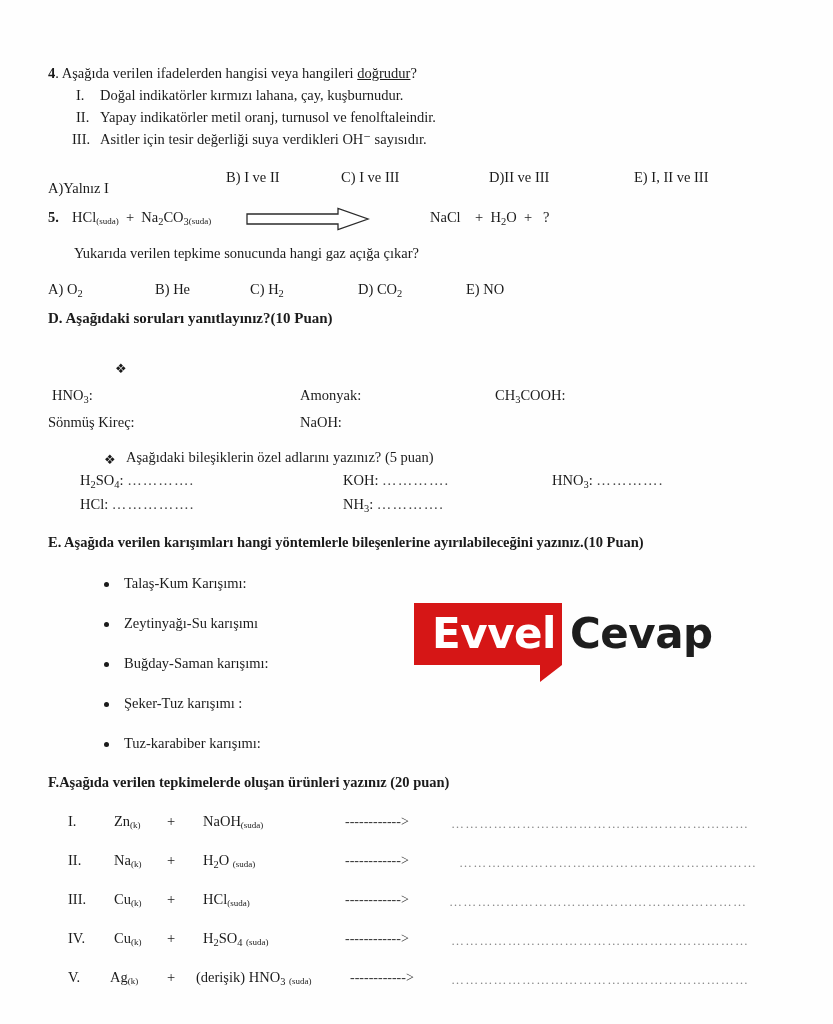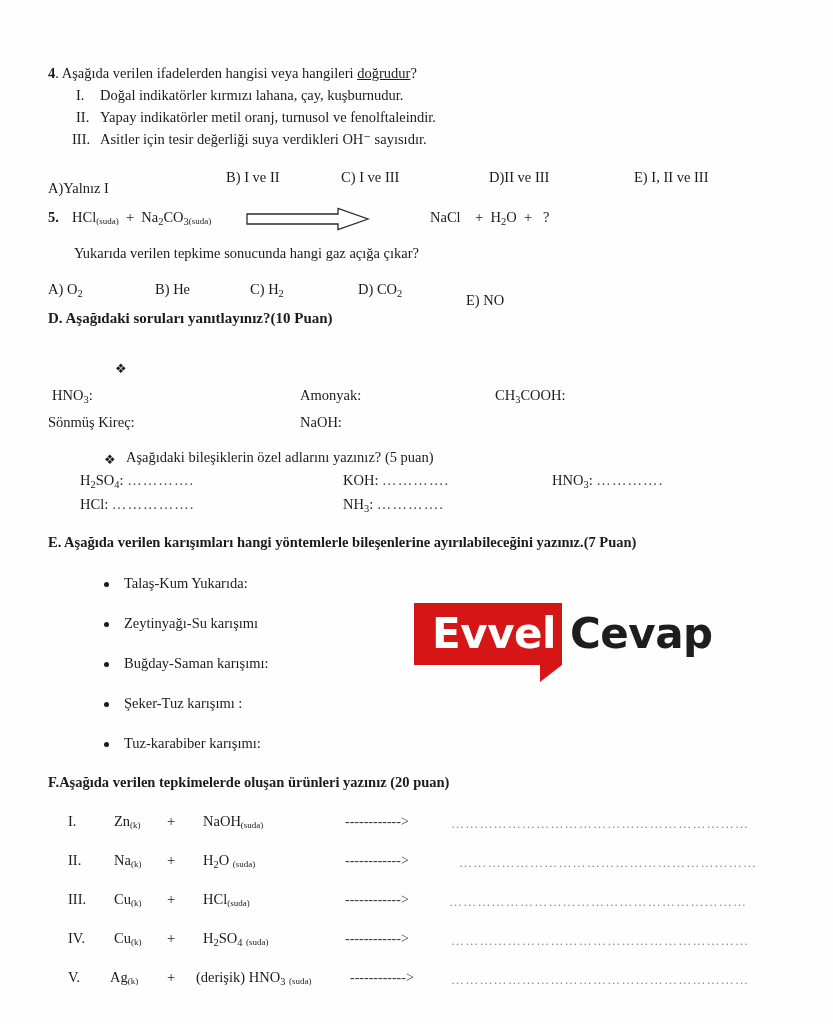--- a/index.html
+++ b/index.html
@@ -172,21 +172,21 @@
   </div>
   <div class="opt" style="left:155px; top:281px;">
     <span>B)</span> <span>He</span><span class="sub"></span>
   </div>
   <div class="opt" style="left:250px; top:281px;text-align:center;">
     <span>C)</span> <span>H</span><span class="sub">2</span>
   </div>
   <div class="opt" style="left:358px; top:281px;">
     <span>D)</span> <span>CO</span><span class="sub">2</span>
   </div>
-  <div class="opt" style="left:466px; top:292px;">
+  <div class="opt" style="left:466px; top:281px;">
     <span>E)</span> <span>NO</span><span class="sub"></span>
   </div>
 
   <div class="ln bold" style="left:48px; top:311px; font-size:15px;">D. Aşağıdaki soruları yanıtlayınız?(10 Puan)</div>
 
   <div class="diamond-bullet" style="left:115px; top:361px;">❖</div>
 
   <div class="ln" style="left:52px; top:388px;">
     <span>HNO</span><span class="sub">3</span><span>:</span>
   </div>
@@ -216,24 +216,24 @@
 
   <div class="ln" style="left:80px; top:497px;">
     <span>HCl</span><span>:</span>
     <span class="dots-dark" style="position:static;">…………….</span>
   </div>
   <div class="ln" style="left:343px; top:497px;">
     <span>NH</span><span class="sub">3</span><span>:</span>
     <span class="dots-dark" style="position:static;">………….</span>
   </div>
 
-  <div class="ln bold" style="left:48px; top:535px; font-size:14.5px;">E. Aşağıda verilen karışımları hangi yöntemlerle bileşenlerine ayırılabileceğini yazınız.(7 Puan)</div>
+  <div class="ln bold" style="left:48px; top:535px; font-size:14.5px;">E. Aşağıda verilen karışımları hangi yöntemlerle bileşenlerine ayırılabileceğini yazınız.(10 Puan)</div>
 
   <div class="disc-bullet" style="left:104px; top:582px;"></div>
-  <div class="ln" style="left:124px; top:576px;">Talaş-Kum Yukarıda:</div>
+  <div class="ln" style="left:124px; top:576px;">Talaş-Kum Karışımı:</div>
 
   <div class="disc-bullet" style="left:104px; top:622px;"></div>
   <div class="ln" style="left:124px; top:616px;">Zeytinyağı-Su karışımı</div>
 
   <div class="disc-bullet" style="left:104px; top:662px;"></div>
   <div class="ln" style="left:124px; top:656px;">Buğday-Saman karışımı:</div>
 
   <div class="disc-bullet" style="left:104px; top:702px;"></div>
   <div class="ln" style="left:124px; top:696px;">Şeker-Tuz karışımı :</div>
 

